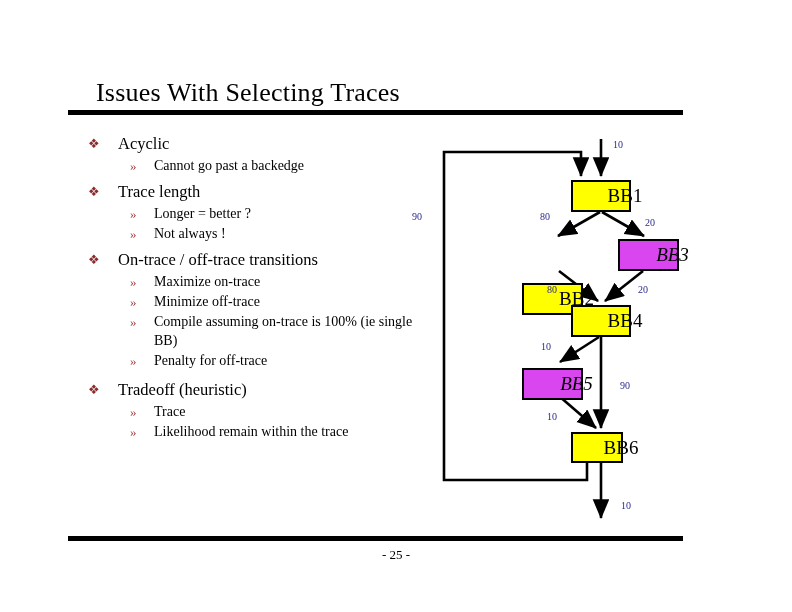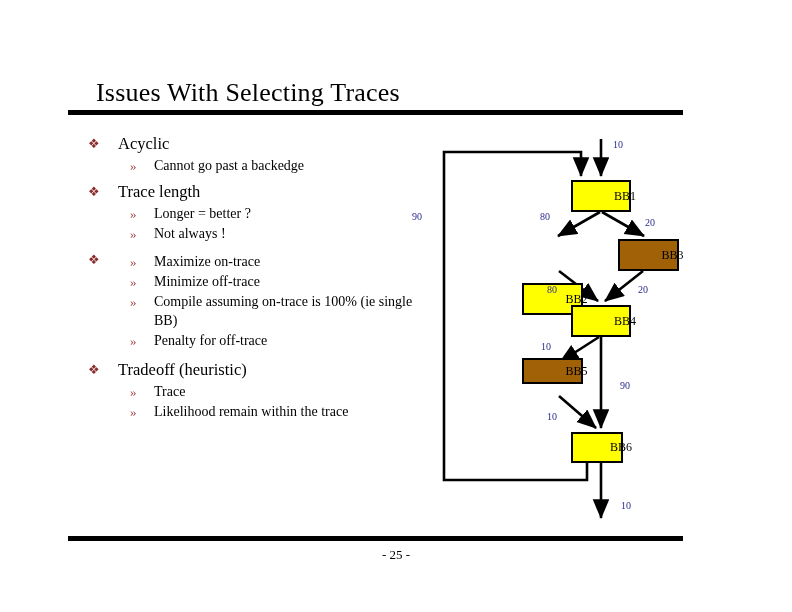--- a/index.html
+++ b/index.html
@@ -103,30 +103,30 @@
     left: 0;
     top: 0;
     width: 792px;
     height: 612px;
     pointer-events: none;
   }
   .bb {
     position: absolute;
     border: 2px solid #000000;
     box-sizing: border-box;
-    font-size: 12px;
+    font-size: 19px;
     color: #000000;
     display: flex;
     align-items: center;
     justify-content: center;
     font-family: "Liberation Serif", "DejaVu Serif", serif;
     padding-left: 48px;
   }
   .bb-yellow { background: #ffff00; }
-  .bb-cyan { background: #a16207; }
+  .bb-cyan { background: #d946ef; font-style: italic; }
 
   .elabel {
     position: absolute;
     color: #2a2a8c;
     font-size: 10px;
     font-family: "Liberation Serif", "DejaVu Serif", serif;
     white-space: nowrap;
   }
 </style>
 </head>
@@ -160,20 +160,21 @@
     </div>
     <div class="b2">
       <span class="glyph">»</span>
       <span>Not always !</span>
     </div>
 
     <div class="gap-sm"></div>
 
     <div class="b1">
       <span class="glyph">❖</span>
+      <span>On-trace / off-trace transitions</span>
     </div>
     <div class="b2">
       <span class="glyph">»</span>
       <span>Maximize on-trace</span>
     </div>
     <div class="b2">
       <span class="glyph">»</span>
       <span>Minimize off-trace</span>
     </div>
     <div class="b2">
@@ -229,21 +230,21 @@
       <path d="M559,396 L596,428" marker-end="url(#ah)"></path>
 
       <path d="M601,463 L601,518" marker-end="url(#ah)"></path>
     </g>
   </svg>
 
   <div class="bb bb-yellow" style="left:571px; top:180px; width:60px; height:32px;">BB1</div>
   <div class="bb bb-yellow" style="left:522px; top:239px; width:61px; height:32px;margin-top:44px;">BB2</div>
   <div class="bb bb-cyan" style="left:618px; top:239px; width:61px; height:32px;">BB3</div>
   <div class="bb bb-yellow" style="left:571px; top:305px; width:60px; height:32px;">BB4</div>
-  <div class="bb bb-cyan" style="left:522px; top:358px; width:61px; height:26px;">BB5</div>
+  <div class="bb bb-cyan" style="left:522px; top:368px; width:61px; height:32px;">BB5</div>
   <div class="bb bb-yellow" style="left:571px; top:432px; width:47px; height:31px;">BB6</div>
 
   <div class="elabel" style="left:613px; top:139px;">10</div>
   <div class="elabel" style="left:412px; top:211px;">90</div>
   <div class="elabel" style="left:540px; top:211px;">80</div>
   <div class="elabel" style="left:645px; top:217px;">20</div>
   <div class="elabel" style="left:547px; top:284px;">80</div>
   <div class="elabel" style="left:638px; top:284px;">20</div>
   <div class="elabel" style="left:541px; top:341px;">10</div>
   <div class="elabel" style="left:620px; top:380px;">90</div>

